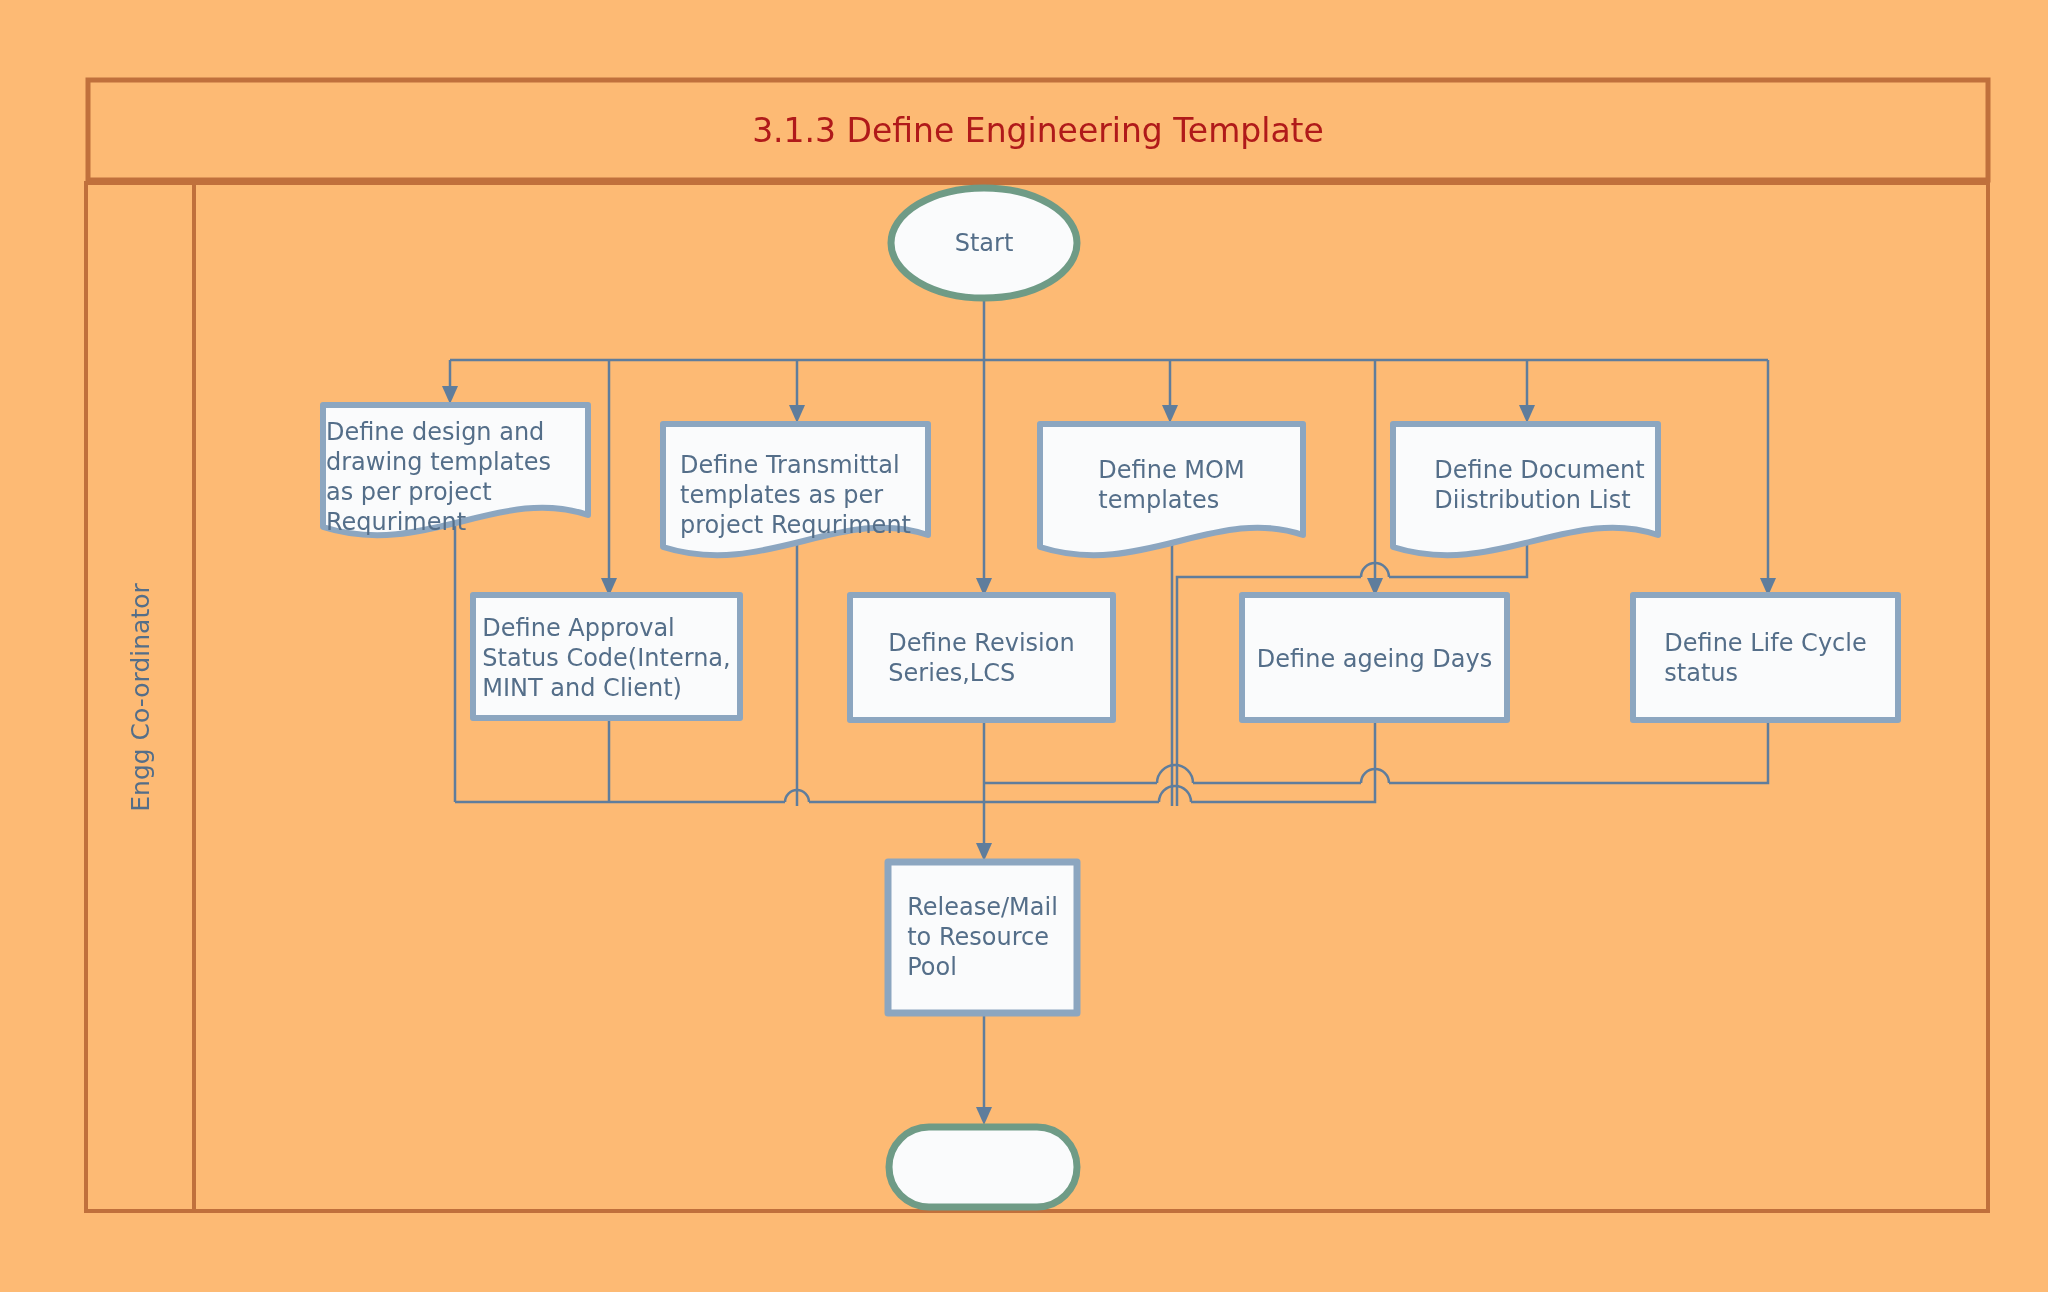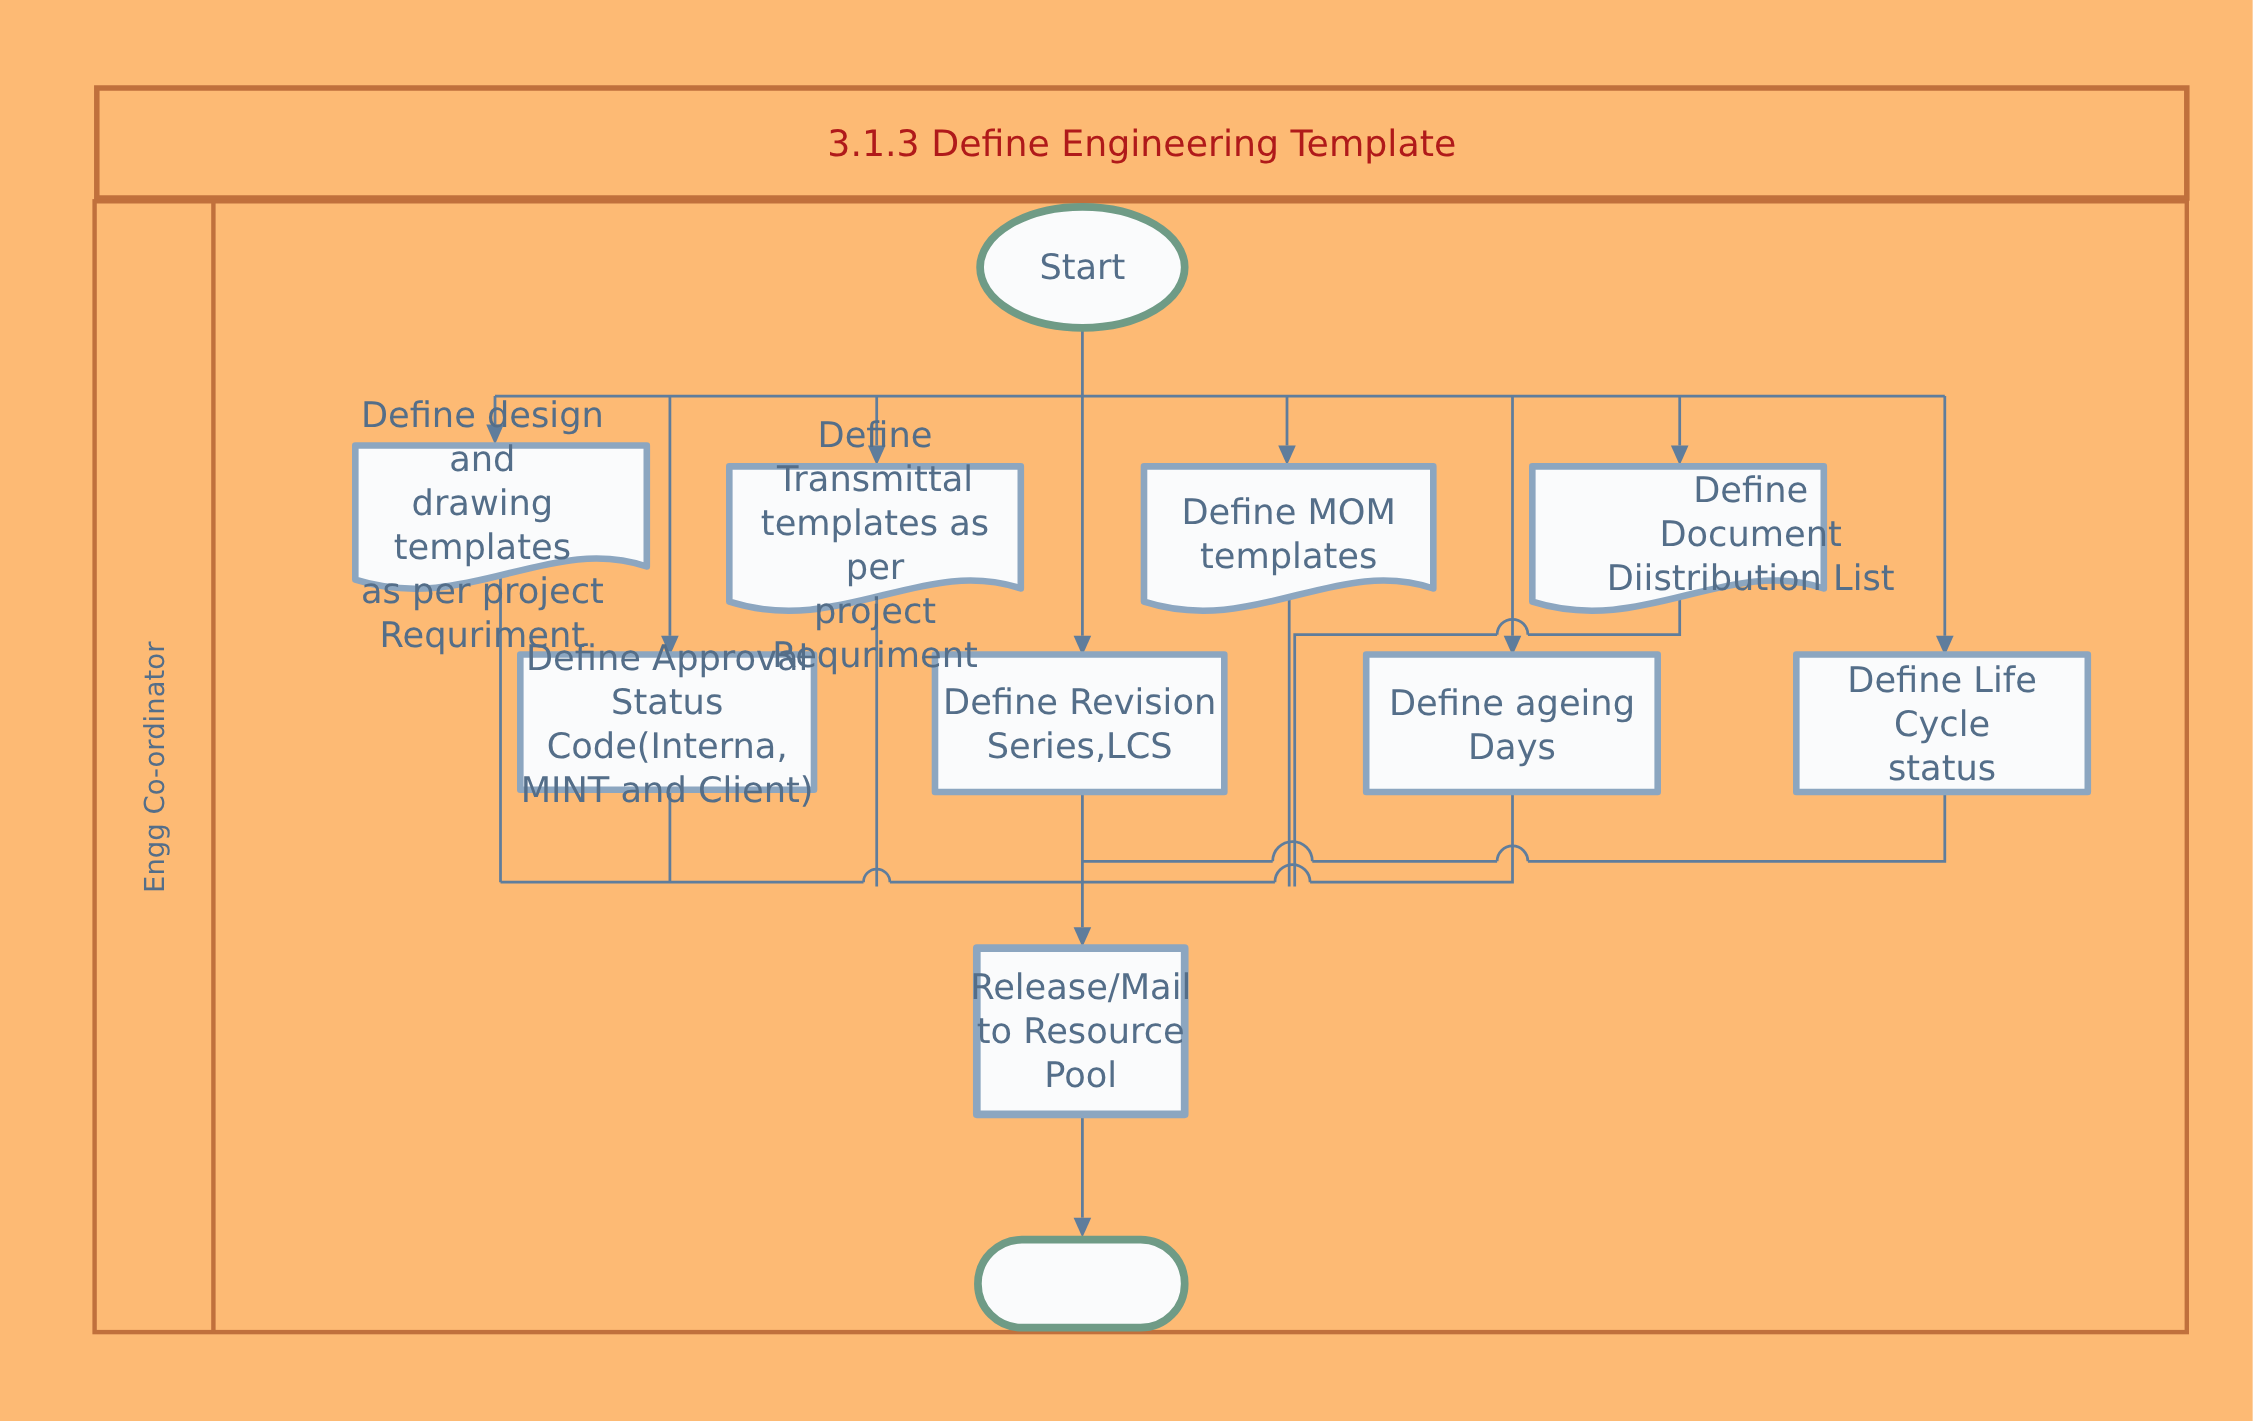--- a/index.html
+++ b/index.html
@@ -14,22 +14,22 @@
   .frame-lane{fill:none;stroke:var(--frame,#c0703c);stroke-width:4px;}
   .frame-div{stroke:var(--frame,#c0703c);stroke-width:4px;}
   .shape{fill:#fafbfc;stroke:var(--shape-stroke,#8ca6c0);stroke-width:6px;stroke-linejoin:round;}
   .shape-thick{stroke-width:7px;}
   .term{fill:#fafbfc;stroke:var(--terminator-stroke,#6f9b86);stroke-width:7px;}
   .conn{fill:none;stroke:var(--connector,#5f7d9c);stroke-width:2.5px;}
   .arrow{fill:var(--connector,#5f7d9c);stroke:none;}
   
   .lbl{
     position:absolute;display:flex;align-items:center;justify-content:center;
-    text-align:center;white-space:pre-line;
-    color:var(--label-text,#546e89);font-size:32px;line-height:1.25;
+    white-space:pre-line;
+    color:var(--label-text,#546e89);font-size:24px;line-height:1.25;
   }
   .title-band{
     position:absolute;left:88px;top:80px;width:1900px;height:100px;
     display:flex;align-items:center;justify-content:center;
     color:var(--title-text,#b01a1a);font-size:33px;
   }
   .lane-label-wrap{
     position:absolute;left:86px;top:183px;width:108px;height:1028px;
     display:flex;align-items:center;justify-content:center;
   }
@@ -147,21 +147,21 @@
 as per project
 Requriment</div>
 
   <div class="lbl" style="left:663px;top:430px;width:265px;height:130px;">Define Transmittal
 templates as per
 project Requriment</div>
 
   <div class="lbl" style="left:1040px;top:430px;width:263px;height:110px;">Define MOM
 templates</div>
 
-  <div class="lbl" style="left:1459px;top:430px;width:265px;height:110px;">Define Document
+  <div class="lbl" style="left:1407px;top:430px;width:265px;height:110px;">Define Document
 Diistribution List</div>
 
   <div class="lbl" style="left:473px;top:599px;width:267px;height:118px;">Define Approval
 Status Code(Interna,
 MINT and Client)</div>
 
   <div class="lbl" style="left:850px;top:599px;width:263px;height:118px;">Define Revision
 Series,LCS</div>
 
   <div class="lbl" style="left:1242px;top:599px;width:265px;height:120px;">Define ageing Days</div>

